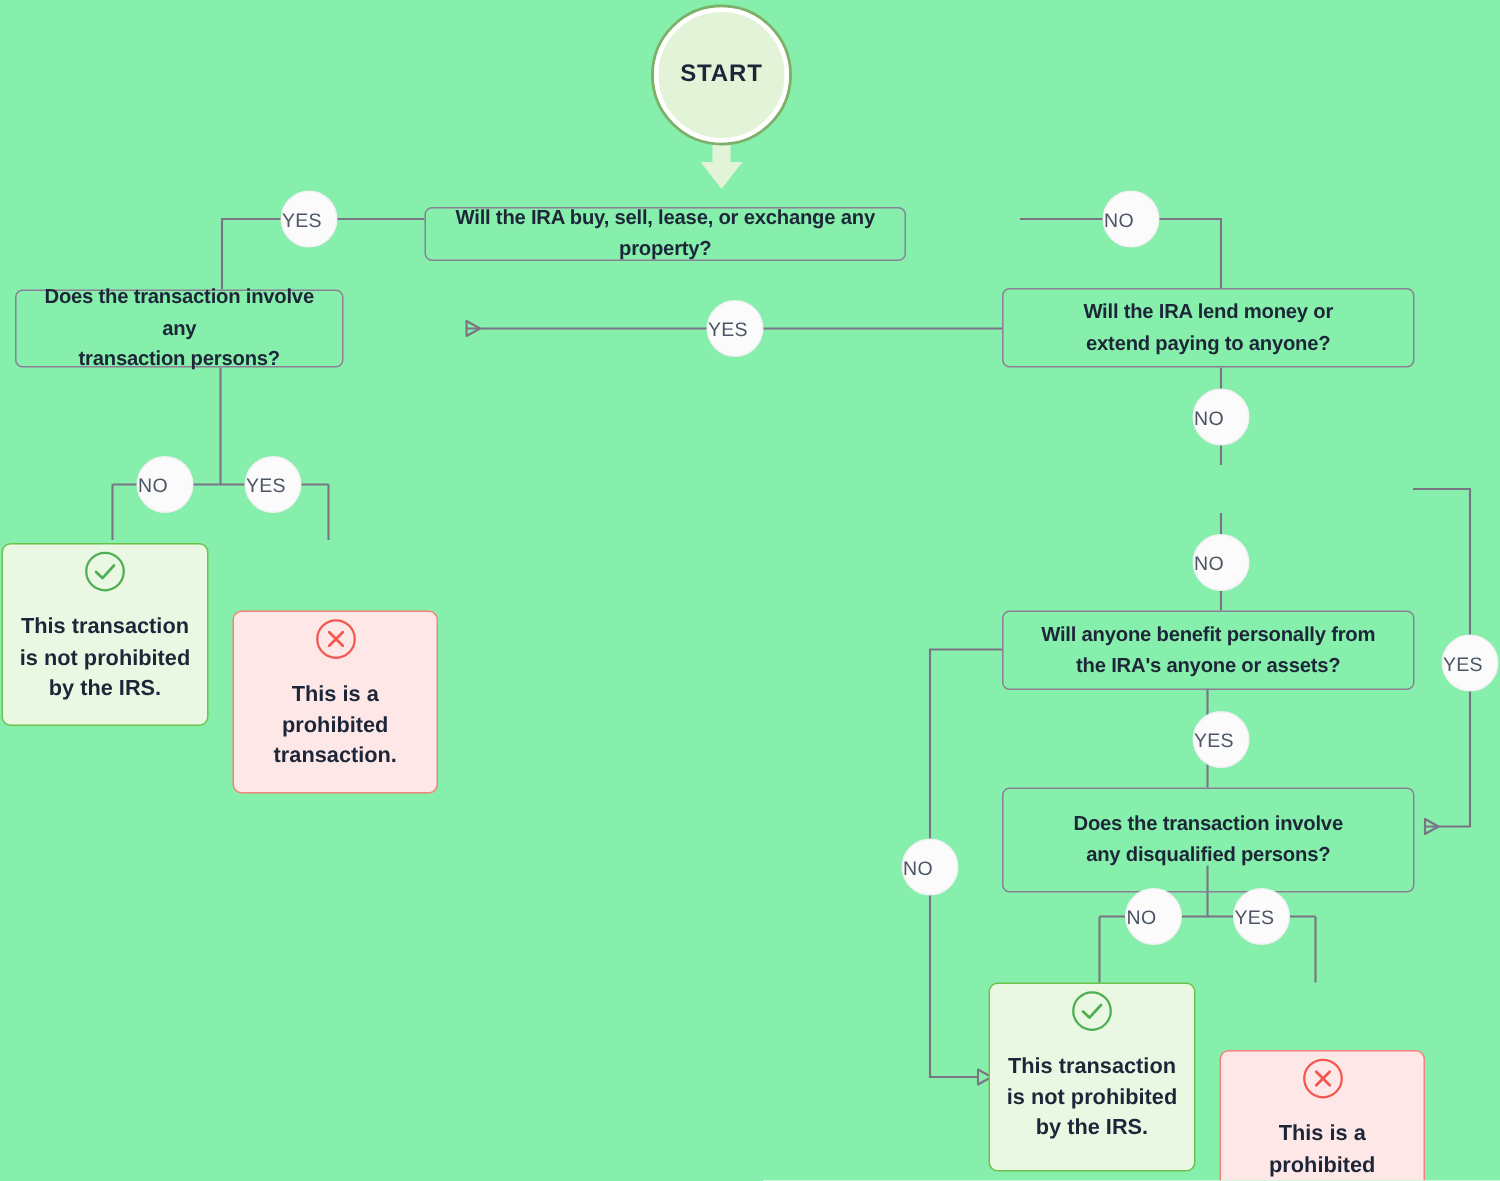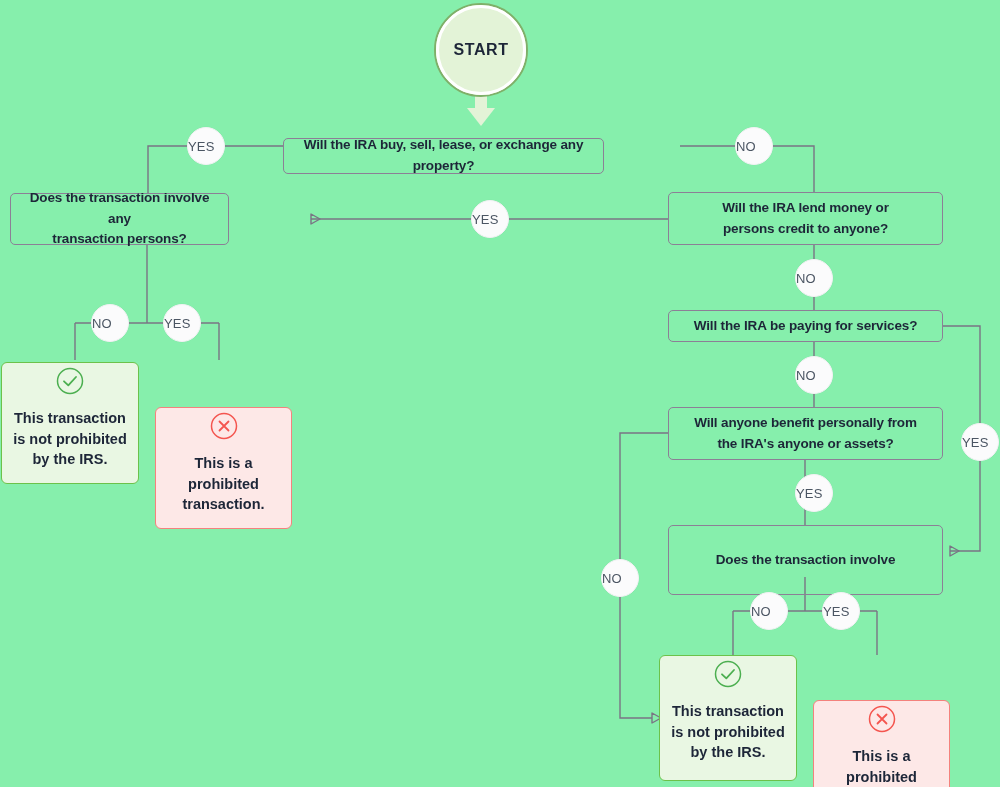--- a/index.html
+++ b/index.html
@@ -178,34 +178,32 @@
     <span>Will the IRA buy, sell, lease, or exchange any property?</span>
   </div>
 
   <div class="node qbox" style="left:10px; top:193px; width:219px; height:52px; flex-direction:column;">
     <span>Does the transaction involve any</span>
     <span>transaction persons?</span>
   </div>
 
   <div class="node qbox" style="left:668px; top:192px; width:275px; height:53px; flex-direction:column;text-align:center;">
     <span>Will the IRA lend money or</span>
-    <span>persons credit to anyone?</span>
-  </div>
-
-  <div class="node qbox" style="left:668px; top:310px; width:275px; height:32px;">
-    <span>Will the IRA be paying for services?</span>
-  </div>
+    <span>extend paying to anyone?</span>
+  </div>
+
 
   <div class="node qbox" style="left:668px; top:407px; width:275px; height:53px; flex-direction:column;">
     <span>Will anyone benefit personally from</span>
     <span>the IRA's anyone or assets?</span>
   </div>
 
   <div class="node qbox" style="left:668px; top:525px; width:275px; height:70px; flex-direction:column;">
     <span>Does the transaction involve</span>
+    <span>any disqualified persons?</span>
   </div>
 
   <div class="node pill" style="left:187px; top:127px; width:38px; height:38px;">
     <span>YES</span>
   </div>
 
   <div class="node pill" style="left:735px; top:127px; width:38px; height:38px;">
     <span>NO</span>
   </div>
 

